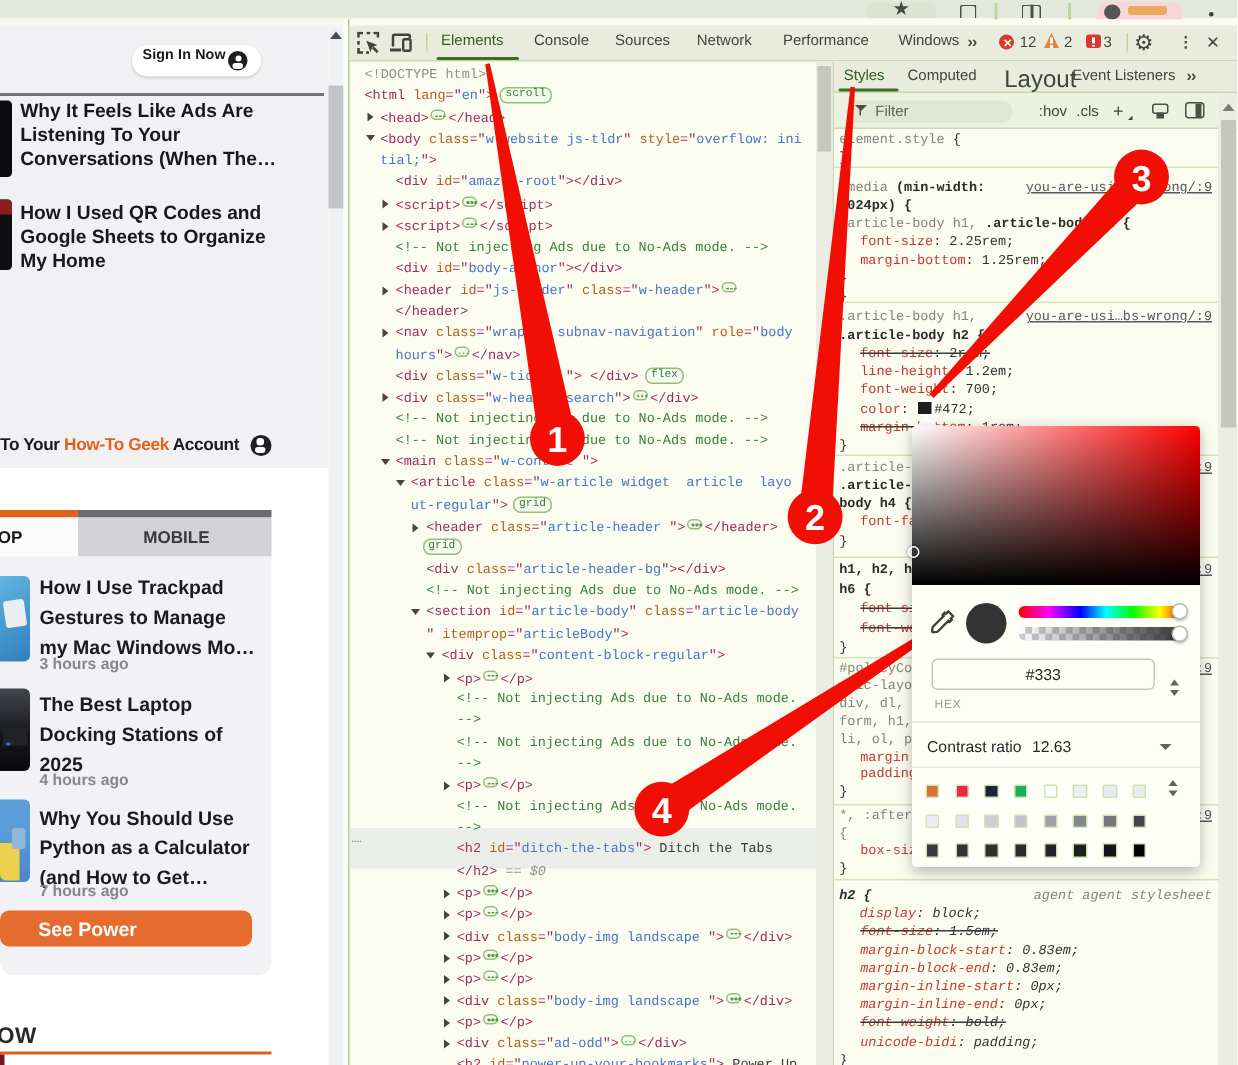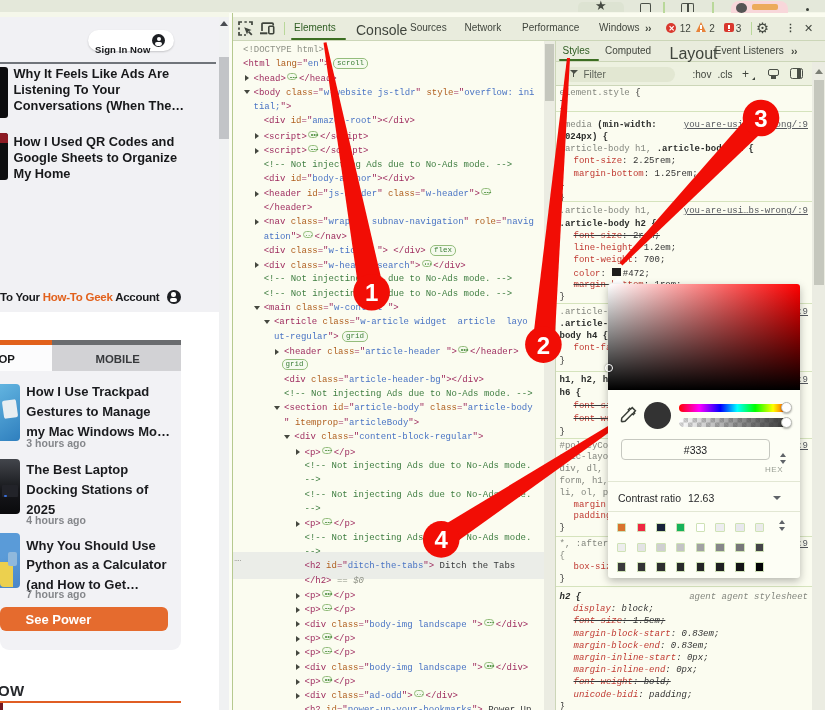--- a/index.html
+++ b/index.html
@@ -50,21 +50,21 @@
 
   <div id="site">
 
     <div class="abs" style="left:0;top:17px;width:219px;height:295px;background:#f1f1f4"></div>
 
     <div class="abs" style="left:219px;top:17px;width:10px;height:693px;background:#f0f1f2"></div>
     <div class="abs" style="left:220px;top:21px;width:0;height:0;border-bottom:5px solid #4a4d52;border-left:4.5px solid transparent;border-right:4.5px solid transparent"></div>
     <div class="abs" style="left:218.5px;top:57px;width:10px;height:82px;background:#c2c4c7"></div>
 
     <div class="abs" style="left:88px;top:30px;width:86px;height:21px;background:#fff;border-radius:11px;box-shadow:0 1px 2px rgba(0,0,0,.18)"></div>
-    <div class="abs" style="left:95px;top:44px;font-size:9.5px;font-weight:bold;color:#17181b;letter-spacing:.1px">Sign In Now</div>
+    <div class="abs" style="left:95px;top:31px;font-size:9.5px;font-weight:bold;color:#17181b;letter-spacing:.1px">Sign In Now</div>
     <div class="abs" style="left:152px;top:34px;width:13px;height:13px;background:#1d1f23;border-radius:50%"></div>
     <div class="abs" style="left:156.5px;top:36.5px;width:4px;height:4px;background:#fff;border-radius:50%"></div>
     <div class="abs" style="left:155px;top:41.5px;width:7px;height:4px;background:#fff;border-radius:3.5px 3.5px 4px 4px"></div>
 
     <div class="abs" style="left:0;top:62.4px;width:216px;height:1.3px;background:#70747a"></div>
 
     <div class="abs" style="left:0;top:67px;width:7.5px;height:51px;background:#0c0c0e;border-radius:0 3px 3px 0"></div>
     <div class="abs" style="left:13.5px;top:65.8px;font-size:12.8px;line-height:15.9px;font-weight:bold;color:#17181a">Why It Feels Like Ads Are<br>Listening To Your<br>Conversations (When The…</div>
 
     <div class="abs" style="left:0;top:132.6px;width:7.5px;height:47px;background:#0e0e10;border-radius:0 3px 3px 0"></div>
@@ -124,21 +124,21 @@
     <svg class="abs" style="left:259px;top:21px" width="17" height="15" viewBox="0 0 17 15">
       <path d="M3 10 V3.2 Q3 2.2 4 2.2 H13.2 Q14.2 2.2 14.2 3.2 V4.4" fill="none" stroke="#3f443c" stroke-width="1.7"></path>
       <path d="M1 12.3 H8.4" stroke="#3f443c" stroke-width="2"></path>
       <rect x="9.8" y="5.2" width="4.9" height="7.6" rx="1" fill="#e9ecdd" stroke="#3f443c" stroke-width="1.6"></rect>
     </svg>
 
     <div class="abs" style="left:283.5px;top:21.5px;width:1.4px;height:13px;background:#b9d89a"></div>
 
     <div class="abs" style="left:294px;top:22px;font-size:10px;color:#2e5c22">Elements</div>
     <div class="abs" style="left:291px;top:37.6px;width:55px;height:2.2px;background:#3c6e22;border-radius:2px"></div>
-    <div class="abs" style="left:356px;top:22px;font-size:14px;color:#3f443c">Console</div>
+    <div class="abs" style="left:356px;top:22px;font-size:10px;color:#3f443c">Console</div>
     <div class="abs" style="left:410px;top:22px;font-size:10px;color:#3f443c">Sources</div>
     <div class="abs" style="left:464.5px;top:22px;font-size:10px;color:#3f443c">Network</div>
     <div class="abs" style="left:522px;top:22px;font-size:10px;color:#3f443c">Performance</div>
     <div class="abs" style="left:599px;top:22px;font-size:10px;color:#3f443c">Windows</div>
     <div class="abs" style="left:645px;top:22px;font-size:10.5px;font-weight:bold;color:#3f443c;letter-spacing:-0.5px">››</div>
 
     <div class="abs" style="left:666px;top:22.7px;width:10.3px;height:10.3px;background:#d9382e;border-radius:50%"></div>
     <div class="abs" style="left:668.6px;top:24.2px;font-size:7.5px;font-weight:bold;color:#fff">✕</div>
     <div class="abs" style="left:679.8px;top:22.5px;font-size:10px;color:#3f443c">12</div>
     <div class="abs" style="left:695.5px;top:22.3px;width:0;height:0;border-bottom:10px solid #e8833a;border-left:5.8px solid transparent;border-right:5.8px solid transparent"></div>
@@ -204,22 +204,22 @@
     <div class="arrR" style="left:255px;top:133.3px"></div>
     <div class="cl" style="left:263.7px;top:130.8px"><span class="t">&lt;script&gt;</span><span class="pill"></span><span class="t">&lt;/script&gt;</span></div>
     <div class="arrR" style="left:255px;top:147.65px"></div>
     <div class="cl" style="left:263.7px;top:145.15px"><span class="t">&lt;script&gt;</span><span class="pill"></span><span class="t">&lt;/script&gt;</span></div>
     <div class="cl" style="left:263.7px;top:159.5px"><span class="c">&lt;!-- Not injecting Ads due to No-Ads mode. --&gt;</span></div>
     <div class="cl" style="left:263.7px;top:173.85px"><span class="t">&lt;div</span> <span class="a">id</span><span class="t">="</span><span class="v">body-anchor</span><span class="t">"&gt;&lt;/div&gt;</span></div>
     <div class="arrR" style="left:255px;top:190.7px"></div>
     <div class="cl" style="left:263.7px;top:188.2px"><span class="t">&lt;header</span> <span class="a">id</span><span class="t">="</span><span class="v">js-header</span><span class="t">"</span> <span class="a">class</span><span class="t">="</span><span class="v">w-header</span><span class="t">"&gt;</span><span class="pill"></span></div>
     <div class="cl" style="left:263.7px;top:202.55px"><span class="t">&lt;/header&gt;</span></div>
     <div class="arrR" style="left:255px;top:219.4px"></div>
-    <div class="cl" style="left:263.7px;top:216.9px"><span class="t">&lt;nav</span> <span class="a">class</span><span class="t">="</span><span class="v">wrapper subnav-navigation</span><span class="t">"</span> <span class="a">role</span><span class="t">="</span><span class="v">navig</span></div>
-    <div class="cl" style="left:263.7px;top:231.25px"><span class="v">ation</span><span class="t">"&gt;</span><span class="pill"></span><span class="t">&lt;/nav&gt;</span></div>
+    <div class="cl" style="left:263.7px;top:216.9px"><span class="t">&lt;nav</span> <span class="a">class</span><span class="t">="</span><span class="v">wrapper subnav-navigation</span><span class="t">"</span> <span class="a">role</span><span class="t">="</span><span class="v">body</span></div>
+    <div class="cl" style="left:263.7px;top:231.25px"><span class="v">hours</span><span class="t">"&gt;</span><span class="pill"></span><span class="t">&lt;/nav&gt;</span></div>
     <div class="cl" style="left:263.7px;top:245.6px"><span class="t">&lt;div</span> <span class="a">class</span><span class="t">="</span><span class="v">w-ticker </span><span class="t">"&gt;</span> <span class="t">&lt;/div&gt;</span></div>
     <div class="badge" style="left:430px;top:244.6px">flex</div>
     <div class="arrR" style="left:255px;top:262.45px"></div>
     <div class="cl" style="left:263.7px;top:259.95px"><span class="t">&lt;div</span> <span class="a">class</span><span class="t">="</span><span class="v">w-header-search</span><span class="t">"&gt;</span><span class="pill"></span><span class="t">&lt;/div&gt;</span></div>
     <div class="cl" style="left:263.7px;top:274.3px"><span class="c">&lt;!-- Not injecting Ads due to No-Ads mode. --&gt;</span></div>
     <div class="cl" style="left:263.7px;top:288.65px"><span class="c">&lt;!-- Not injecting Ads due to No-Ads mode. --&gt;</span></div>
     <div class="arrD" style="left:253.5px;top:305.5px"></div>
     <div class="cl" style="left:263.7px;top:303px"><span class="t">&lt;main</span> <span class="a">class</span><span class="t">="</span><span class="v">w-content </span><span class="t">"&gt;</span></div>
     <div class="arrD" style="left:263.5px;top:319.85px"></div>
     <div class="cl" style="left:273.9px;top:317.35px"><span class="t">&lt;article</span> <span class="a">class</span><span class="t">="</span><span class="v">w-article widget  article  layo</span></div>
@@ -370,21 +370,21 @@
 
     <div class="abs" style="left:71px;top:140.5px;width:112px;height:9px;border-radius:4.5px;overflow:hidden;background:#fff"></div>
     <div class="abs" style="left:71px;top:140.5px;width:112px;height:9px;border-radius:4.5px;background-image:linear-gradient(45deg,#cacaca 25%,transparent 25%,transparent 75%,#cacaca 75%),linear-gradient(45deg,#cacaca 25%,transparent 25%,transparent 75%,#cacaca 75%);background-size:9px 9px;background-position:0 0,4.5px 4.5px"></div>
     <div class="abs" style="left:71px;top:140.5px;width:112px;height:9px;border-radius:4.5px;background:linear-gradient(to right,rgba(51,51,51,0),#333)"></div>
     <div class="abs" style="left:172.5px;top:139.5px;width:11px;height:11px;background:#fff;border:1px solid #b9bbb4;border-radius:50%;box-shadow:0 1px 2px rgba(0,0,0,.3)"></div>
 
     <div class="abs" style="left:13px;top:162px;width:149px;height:21px;border:1px solid #c6c8c0;border-radius:4px"></div>
     <div class="abs" style="left:13px;top:166.5px;width:149px;text-align:center;font-size:10.5px;color:#202124">#333</div>
     <div class="abs" style="left:171.5px;top:176px;width:0;height:0;border-bottom:4px solid #5f6368;border-left:3.5px solid transparent;border-right:3.5px solid transparent"></div>
     <div class="abs" style="left:171.5px;top:183px;width:0;height:0;border-top:4px solid #5f6368;border-left:3.5px solid transparent;border-right:3.5px solid transparent"></div>
-    <div class="abs" style="left:26px;top:187.5px;width:149px;text-align:right;font-size:8px;color:#999e94;letter-spacing:.5px">HEX</div>
+    <div class="abs" style="left:15px;top:187.5px;width:149px;text-align:left;font-size:8px;color:#999e94;letter-spacing:.5px">HEX</div>
     <div class="abs" style="left:0;top:204px;width:192px;height:1px;background:#e2e7d3"></div>
 
     <div class="abs" style="left:10px;top:214.5px;font-size:10.5px;color:#28292b">Contrast ratio <span style="margin-left:4px">12.63</span></div>
     <div class="abs" style="left:165px;top:219px;width:0;height:0;border-top:4.5px solid #5f6368;border-left:4px solid transparent;border-right:4px solid transparent"></div>
     <div class="abs" style="left:0;top:234px;width:192px;height:1px;background:#e2e7d3"></div>
 
     <div id="pal">
       <div class="abs sw" style="left:8.8px;top:245.6px;background:#d9722e"></div>
       <div class="abs sw" style="left:28.5px;top:245.6px;background:#ef2742"></div>
       <div class="abs sw" style="left:48.2px;top:245.6px;background:#18223a"></div>

